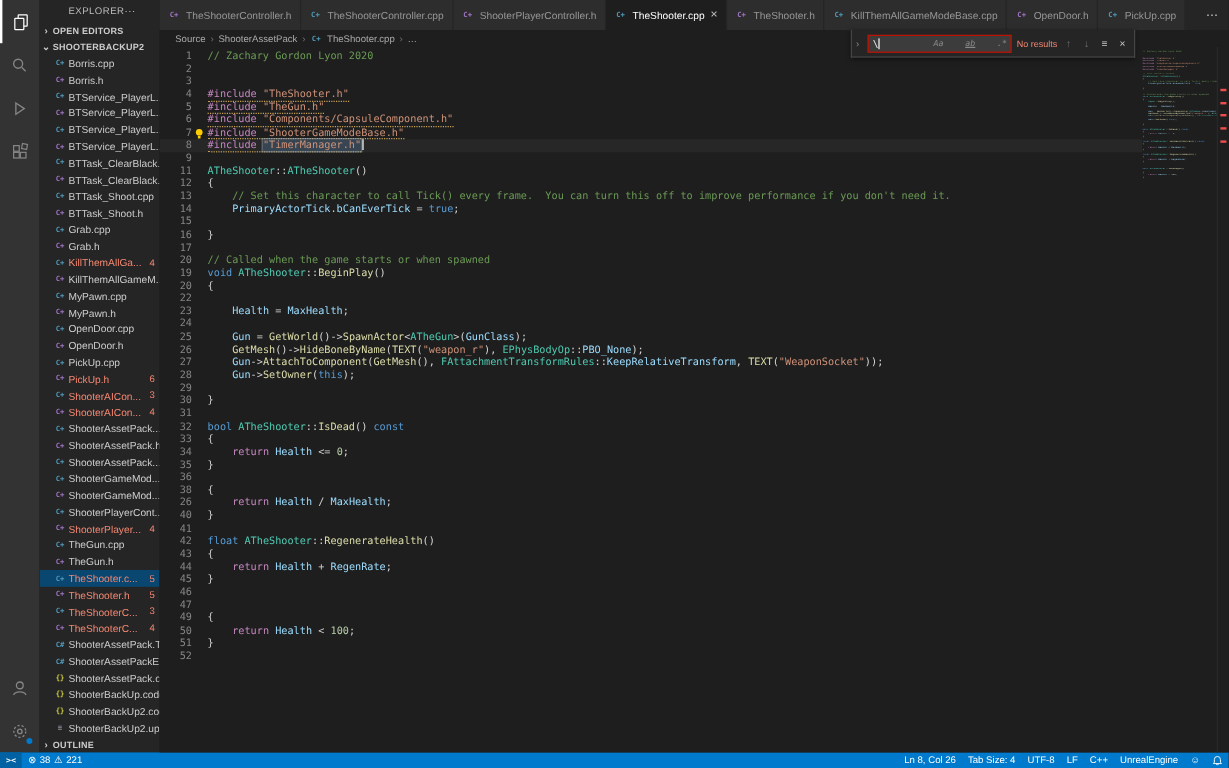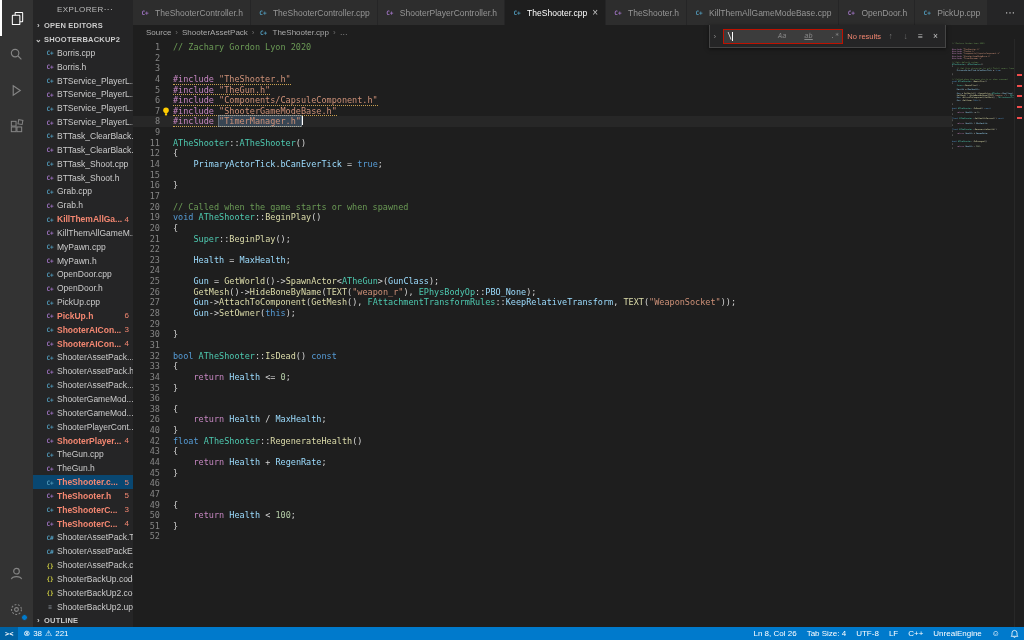--- a/index.html
+++ b/index.html
@@ -17,21 +17,21 @@
 
   
   .sidebar { width:100px; background:#252526; color:#cccccc; display:flex; flex-direction:column; flex:none; font-size:8.5px; }
   .sb-title { height:18px; display:flex; align-items:center; padding:0 24px; font-size:8px; color:#bbbbbb; letter-spacing:.4px; flex:none; }
   .sb-title .more { margin-left:auto; color:#cccccc; cursor:pointer; }
   .sb-sec { height:14px; display:flex; align-items:center; font-weight:bold; font-size:7.5px; color:#cccccc; cursor:pointer; flex:none; letter-spacing:.2px; }
   .sb-sec .chev { width:11px; text-align:center; font-size:8px; color:#cccccc; }
   .files { flex:1; overflow:hidden; }
   .frow { height:13.85px; display:flex; align-items:center; padding-left:12px; cursor:pointer; }
   .frow.sel { background:#094771; }
-  .frow.err .fname { color:#f48771;font-weight:bold; }
+  .frow.err .fname { color:#f48771; }
   .fname { white-space:nowrap; overflow:hidden; flex:1; color:#cccccc; font-size:8.5px; }
   .fbadge { color:#f48771; padding:0 4px 0 2px; font-size:8px; flex:none; }
   .fico { width:10px; font-size:6px; font-weight:bold; margin-right:2px; flex:none; text-align:center; font-family:"DejaVu Sans Mono",monospace; }
   .t-cpp { color:#519aba; } .t-h { color:#a074c4; } .t-cs { color:#519aba; }
   .t-json { color:#cbcb41; } .t-doc { color:#8a9199; }
 
   
   .edcol { flex:1; display:flex; flex-direction:column; min-width:0; position:relative; }
   .tabbar { height:25px; background:#252526; display:flex; align-items:stretch; flex:none; }
   .tab { display:flex; align-items:center; padding:0 7px; background:#2d2d2d; color:#969696; font-size:8.5px; border-right:1px solid #252526; gap:3px; cursor:pointer; white-space:nowrap; }
@@ -389,46 +389,47 @@
             <div class="cline"><span class="ln">5</span><span class="lt sq"><span class="pp">#include </span><span class="str">"TheGun.h"</span></span></div>
             <div class="cline"><span class="ln">6</span><span class="lt sq"><span class="pp">#include </span><span class="str">"Components/CapsuleComponent.h"</span></span></div>
             <div class="cline"><span class="ln">7</span><span class="lt sq"><span class="pp">#include </span><span class="str">"ShooterGameModeBase.h"</span></span><span class="bulb"><svg width="8" height="9" viewBox="0 0 8 9">
                   <circle cx="4" cy="3.2" r="2.8" fill="#ffcc00"></circle>
                   <rect x="2.9" y="6.2" width="2.2" height="2.2" fill="#ffcc00"></rect>
                 </svg></span></div>
             <div class="cline cur"><span class="ln">8</span><span class="lt sq"><span class="pp">#include </span><span class="str hl">"TimerManager.h"</span></span><span class="caret"></span></div>
             <div class="cline"><span class="ln">9</span><span class="lt"></span></div>
             <div class="cline"><span class="ln">11</span><span class="lt"><span class="type">ATheShooter</span><span class="pl">::</span><span class="type">ATheShooter</span><span class="pl">()</span></span></div>
             <div class="cline"><span class="ln">12</span><span class="lt"><span class="pl">{</span></span></div>
+            <div class="cline"><span class="ln">13</span><span class="lt"><span class="pl">    </span><span class="cmt">// Set this character to call Tick() every frame.  You can turn this off to improve performance if you don't need it.</span></span></div>
             <div class="cline"><span class="ln">14</span><span class="lt"><span class="pl">    </span><span class="var">PrimaryActorTick</span><span class="pl">.</span><span class="var">bCanEverTick</span><span class="pl"> = </span><span class="kw">true</span><span class="pl">;</span></span></div>
             <div class="cline"><span class="ln">15</span><span class="lt"></span></div>
             <div class="cline"><span class="ln">16</span><span class="lt"><span class="pl">}</span></span></div>
             <div class="cline"><span class="ln">17</span><span class="lt"></span></div>
             <div class="cline"><span class="ln">20</span><span class="lt"><span class="cmt">// Called when the game starts or when spawned</span></span></div>
             <div class="cline"><span class="ln">19</span><span class="lt"><span class="kw">void </span><span class="type">ATheShooter</span><span class="pl">::</span><span class="fn">BeginPlay</span><span class="pl">()</span></span></div>
             <div class="cline"><span class="ln">20</span><span class="lt"><span class="pl">{</span></span></div>
-            <div class="cline"><span class="ln">21</span><span class="lt"><span class="pl">    </span><span class="type">Super</span><span class="pl">::</span><span class="fn">BeginPlay</span><span class="pl">();</span></span></div>
             <div class="cline"><span class="ln">22</span><span class="lt"></span></div>
             <div class="cline"><span class="ln">23</span><span class="lt"><span class="pl">    </span><span class="var">Health</span><span class="pl"> = </span><span class="var">MaxHealth</span><span class="pl">;</span></span></div>
             <div class="cline"><span class="ln">24</span><span class="lt"></span></div>
             <div class="cline"><span class="ln">25</span><span class="lt"><span class="pl">    </span><span class="var">Gun</span><span class="pl"> = </span><span class="fn">GetWorld</span><span class="pl">()-&gt;</span><span class="fn">SpawnActor</span><span class="pl">&lt;</span><span class="type">ATheGun</span><span class="pl">&gt;(</span><span class="var">GunClass</span><span class="pl">);</span></span></div>
             <div class="cline"><span class="ln">26</span><span class="lt"><span class="pl">    </span><span class="fn">GetMesh</span><span class="pl">()-&gt;</span><span class="fn">HideBoneByName</span><span class="pl">(</span><span class="fn">TEXT</span><span class="pl">(</span><span class="str">"weapon_r"</span><span class="pl">), </span><span class="type">EPhysBodyOp</span><span class="pl">::</span><span class="var">PBO_None</span><span class="pl">);</span></span></div>
             <div class="cline"><span class="ln">27</span><span class="lt"><span class="pl">    </span><span class="var">Gun</span><span class="pl">-&gt;</span><span class="fn">AttachToComponent</span><span class="pl">(</span><span class="fn">GetMesh</span><span class="pl">(), </span><span class="type">FAttachmentTransformRules</span><span class="pl">::</span><span class="var">KeepRelativeTransform</span><span class="pl">, </span><span class="fn">TEXT</span><span class="pl">(</span><span class="str">"WeaponSocket"</span><span class="pl">));</span></span></div>
             <div class="cline"><span class="ln">28</span><span class="lt"><span class="pl">    </span><span class="var">Gun</span><span class="pl">-&gt;</span><span class="fn">SetOwner</span><span class="pl">(</span><span class="kw">this</span><span class="pl">);</span></span></div>
             <div class="cline"><span class="ln">29</span><span class="lt"></span></div>
             <div class="cline"><span class="ln">30</span><span class="lt"><span class="pl">}</span></span></div>
             <div class="cline"><span class="ln">31</span><span class="lt"></span></div>
             <div class="cline"><span class="ln">32</span><span class="lt"><span class="kw">bool </span><span class="type">ATheShooter</span><span class="pl">::</span><span class="fn">IsDead</span><span class="pl">() </span><span class="kw">const</span></span></div>
             <div class="cline"><span class="ln">33</span><span class="lt"><span class="pl">{</span></span></div>
             <div class="cline"><span class="ln">34</span><span class="lt"><span class="pl">    </span><span class="ctrl">return</span><span class="pl"> </span><span class="var">Health</span><span class="pl"> &lt;= </span><span class="num">0</span><span class="pl">;</span></span></div>
             <div class="cline"><span class="ln">35</span><span class="lt"><span class="pl">}</span></span></div>
             <div class="cline"><span class="ln">36</span><span class="lt"></span></div>
             <div class="cline"><span class="ln">38</span><span class="lt"><span class="pl">{</span></span></div>
             <div class="cline"><span class="ln">26</span><span class="lt"><span class="pl">    </span><span class="ctrl">return</span><span class="pl"> </span><span class="var">Health</span><span class="pl"> / </span><span class="var">MaxHealth</span><span class="pl">;</span></span></div>
             <div class="cline"><span class="ln">40</span><span class="lt"><span class="pl">}</span></span></div>
+            <div class="cline"><span class="ln">41</span><span class="lt"></span></div>
             <div class="cline"><span class="ln">42</span><span class="lt"><span class="kw">float </span><span class="type">ATheShooter</span><span class="pl">::</span><span class="fn">RegenerateHealth</span><span class="pl">()</span></span></div>
             <div class="cline"><span class="ln">43</span><span class="lt"><span class="pl">{</span></span></div>
             <div class="cline"><span class="ln">44</span><span class="lt"><span class="pl">    </span><span class="ctrl">return</span><span class="pl"> </span><span class="var">Health</span><span class="pl"> + </span><span class="var">RegenRate</span><span class="pl">;</span></span></div>
             <div class="cline"><span class="ln">45</span><span class="lt"><span class="pl">}</span></span></div>
             <div class="cline"><span class="ln">46</span><span class="lt"></span></div>
             <div class="cline"><span class="ln">47</span><span class="lt"></span></div>
             <div class="cline"><span class="ln">49</span><span class="lt"><span class="pl">{</span></span></div>
             <div class="cline"><span class="ln">50</span><span class="lt"><span class="pl">    </span><span class="ctrl">return</span><span class="pl"> </span><span class="var">Health</span><span class="pl"> &lt; </span><span class="num">100</span><span class="pl">;</span></span></div>
             <div class="cline"><span class="ln">51</span><span class="lt"><span class="pl">}</span></span></div>
             <div class="cline"><span class="ln">52</span><span class="lt"></span></div>

